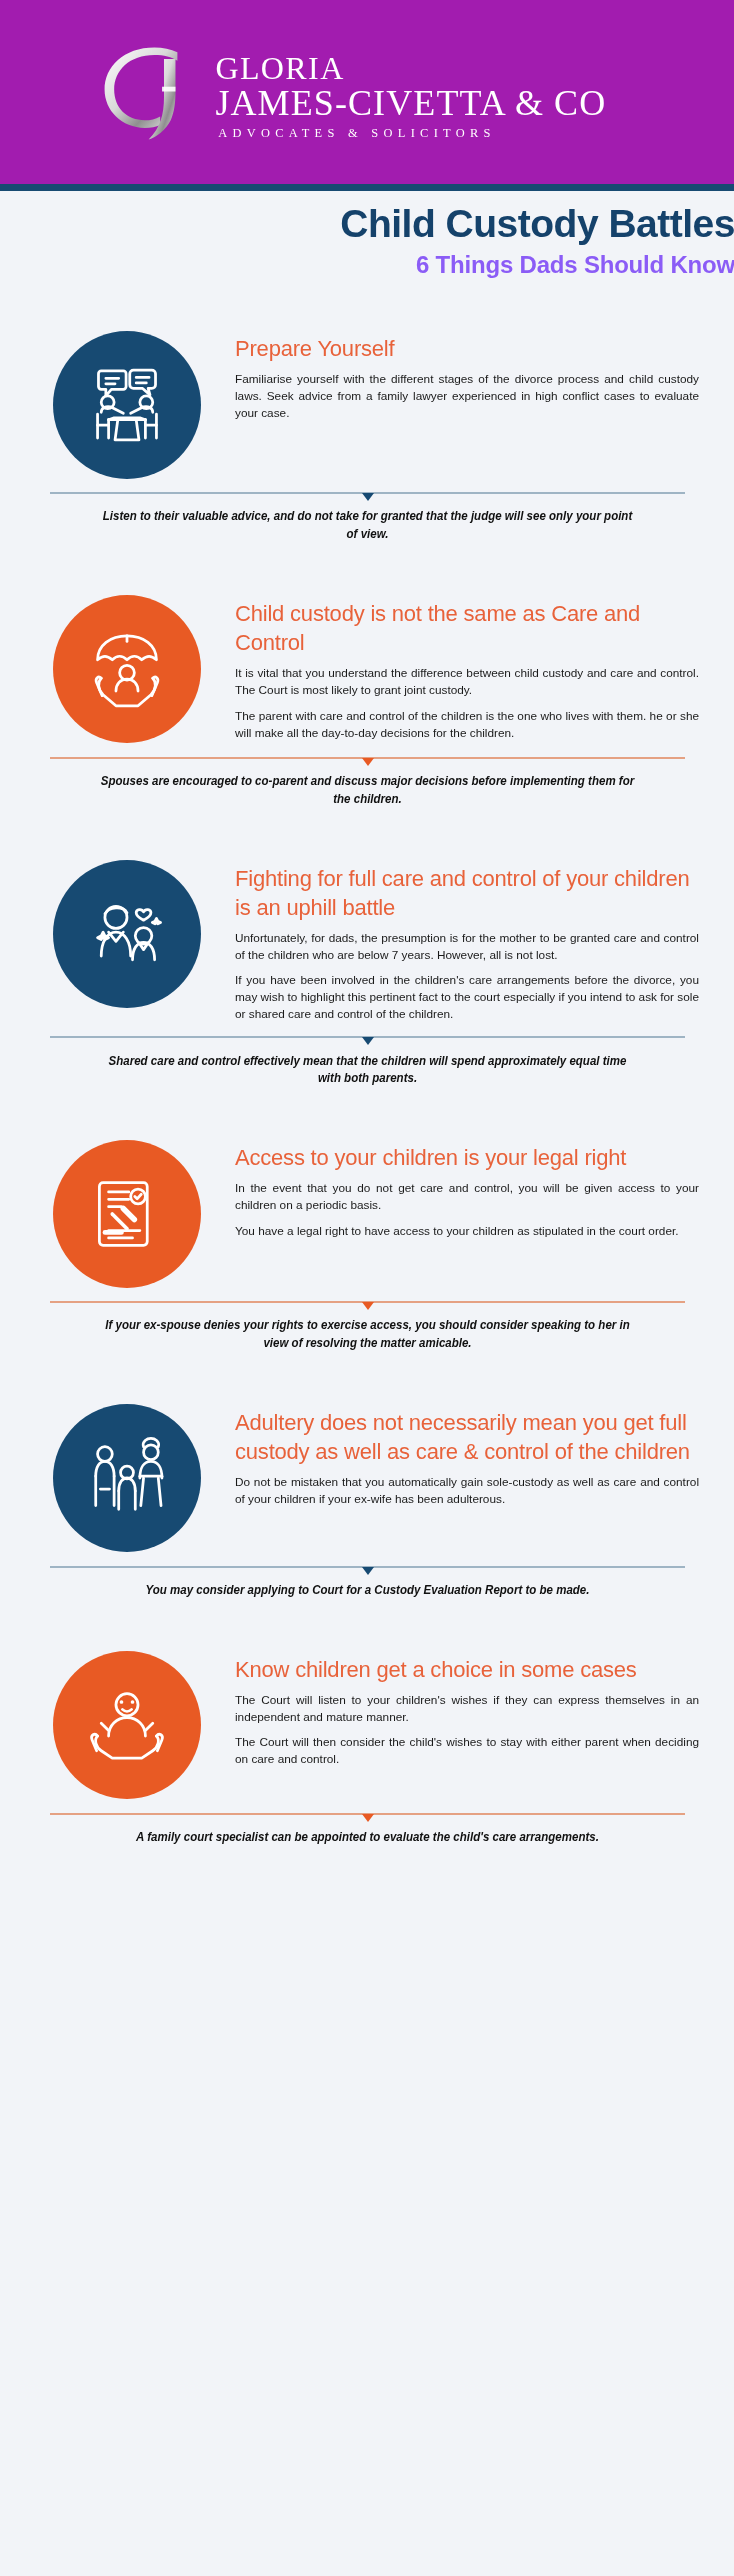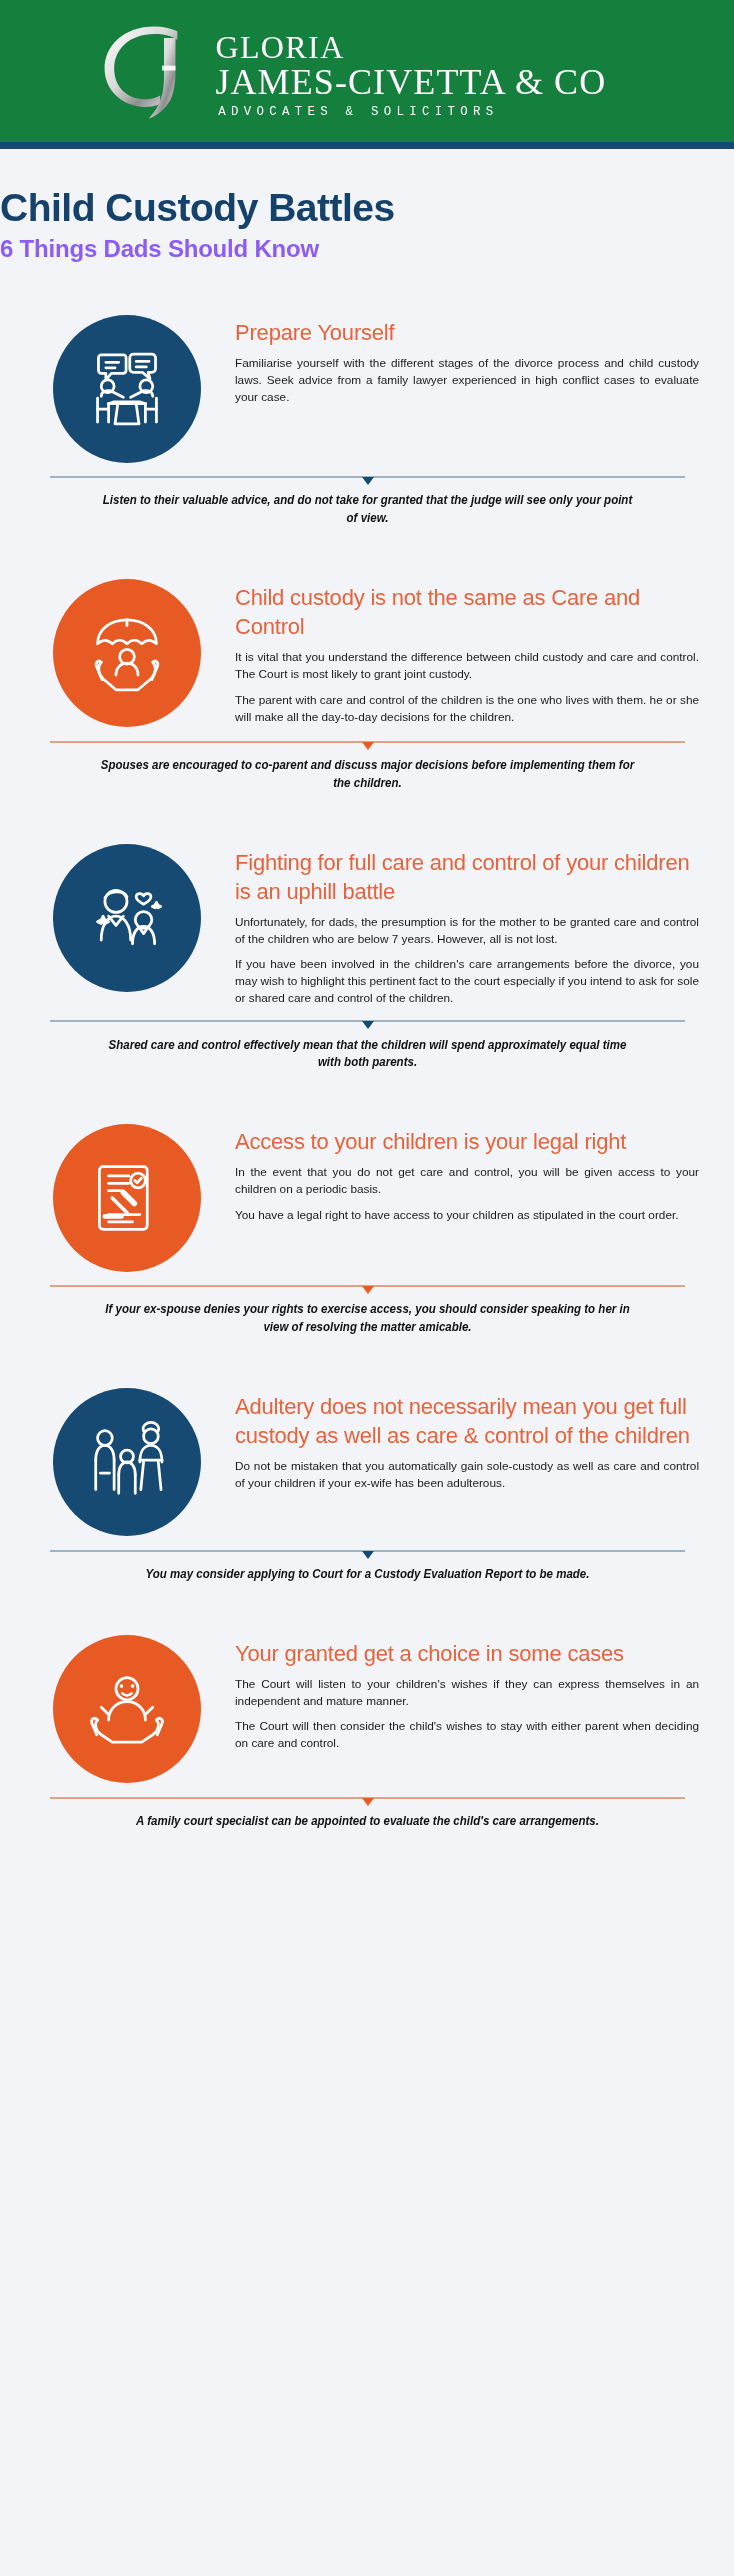--- a/index.html
+++ b/index.html
@@ -8,22 +8,22 @@
     font-family: "Liberation Sans", sans-serif;
     background: #f2f4f8;
     width: 735px;
     height: 2576px;
     overflow: hidden;
     position: relative;
   }
 
   
   .header {
-    height: 149px;
-    background: #15803d;
+    height: 191px;
+    background: #a21caf;
     position: relative;
     display: flex;
     justify-content: center;
   }
   .header::after {
     content: "";
     position: absolute;
     left: 0; right: 0; bottom: 0;
     height: 6.7px;
     background: #174a72;
@@ -43,30 +43,30 @@
     display: block;
   }
   .logo-line2 {
     font-family: "Liberation Serif", serif;
     font-size: 36px;
     letter-spacing: 1.1px;
     display: block;
     margin-top: 1px;
   }
   .logo-line3 {
-    font-family: Liberation Mono, monospace;
+    font-family: Liberation Serif, serif;
     font-size: 12.4px;
     letter-spacing: 5.3px;
     display: block;
     margin-top: 5.7px;
     margin-left: 2.9px;
   }
 
   
-  .titles { text-align: left; padding-top: 38px; }
+  .titles { text-align: right; padding-top: 12px; }
   .main-title {
     color: #15426b;
     font-size: 39px;
     font-weight: bold;
     letter-spacing: -0.5px;
     line-height: 1.08;
   }
   .sub-title {
     color: #8b5cf6;
     font-size: 24px;
@@ -352,21 +352,21 @@
           <path d="M45 33 c3 3 7 3 10 0"></path>
           <path d="M30 62 c0 -12 9 -20 20 -20 s20 8 20 20"></path>
           <path d="M30 56 l-8 -8 M70 56 l8 -8"></path>
           <path d="M18 62 c-4 4 -2 12 4 16 l12 8 h32 l12 -8 c6 -4 8 -12 4 -16"></path>
           <path d="M18 62 c-3 -4 -8 -1 -6 4 l5 12"></path>
           <path d="M82 62 c3 -4 8 -1 6 4 l-5 12"></path>
         </svg>
       </div>
     </div>
     <div class="text-col">
-      <div class="sec-title">Your granted get a choice in some cases</div>
+      <div class="sec-title">Know children get a choice in some cases</div>
       <div class="sec-para">The Court will listen to your children's wishes if they can express themselves in an independent and mature manner.</div>
       <div class="sec-para">The Court will then consider the child's wishes to stay with either parent when deciding on care and control.</div>
     </div>
   </div>
   <div class="sep-block">
     <div class="sep-line sep-orange">
       <span class="bar"></span>
       <span class="tri"></span>
     </div>
     <div class="quote">A family court specialist can be appointed to evaluate the child's care arrangements.</div>

